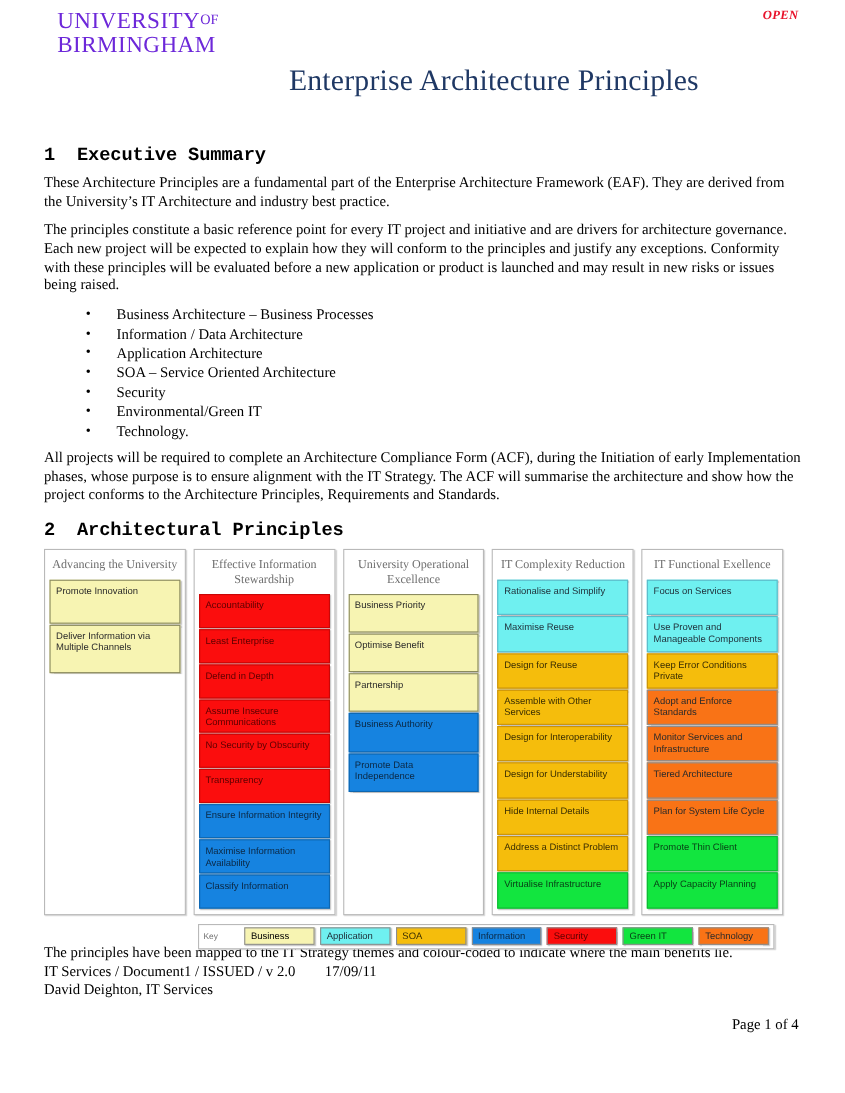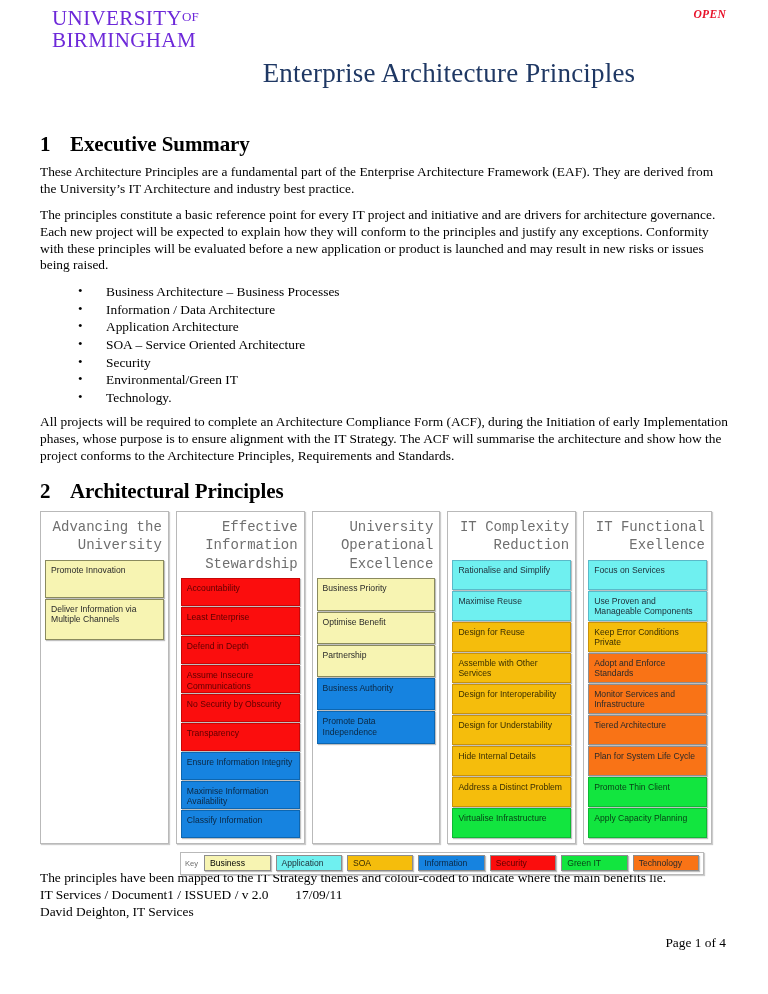--- a/index.html
+++ b/index.html
@@ -62,22 +62,22 @@
     text-align: center;
     padding-left: 130px;
     font-family: "Liberation Serif", serif;
     font-size: 27px;
     color: #1f3864;
     letter-spacing: 0.2px;
   }
 
   
   h2.sec {
-    font-family: Liberation Serif, serif;
-    font-size: 21px;
+    font-family: Liberation Mono, monospace;
+    font-size: 17px;
     font-weight: bold;
     margin: 14px 0 7px 0;
     letter-spacing: -0.1px;
   }
   h2.sec .num {
     display: inline-block;
     width: 30px;
   }
   p.body {
     font-size: 13.4px;
@@ -121,24 +121,24 @@
     flex: 1 1 0;
     border: 1px solid #b9b9b9;
     background: #ffffff;
     box-sizing: border-box;
     padding: 3px 4px 4px 4px;
     display: flex;
     flex-direction: column;
     box-shadow: 1px 1px 1px rgba(0,0,0,0.20);
   }
   .col-head {
-    font-family: Liberation Mono, monospace;
-    font-size: 14px;
+    font-family: Liberation Serif, serif;
+    font-size: 11px;
     color: #6f6f6f;
-    text-align: right;
+    text-align: center;
     line-height: 1.32;
     padding: 3px 2px 5px 2px;
     min-height: 24px;
     box-sizing: border-box;
   }
   .stack {
     display: flex;
     flex-direction: column;
     flex: 1 1 auto;
   }
@@ -168,21 +168,21 @@
     left: 140px;
     top: 341px;
     width: 524px;
     height: 23px;
     border: 1px solid #b9b9b9;
     background: #ffffff;
     box-sizing: border-box;
     display: flex;
     align-items: center;
     padding: 0 4px;
-    gap: 5px;
+    gap: 23px;
     box-shadow: 1px 1px 1px rgba(0,0,0,0.20);
   }
   .key-label {
     font-family: "Liberation Sans", sans-serif;
     font-size: 7.6px;
     color: #6f6f6f;
     padding-right: 1px;
     flex: 0 0 auto;
   }
   .key-chip {

